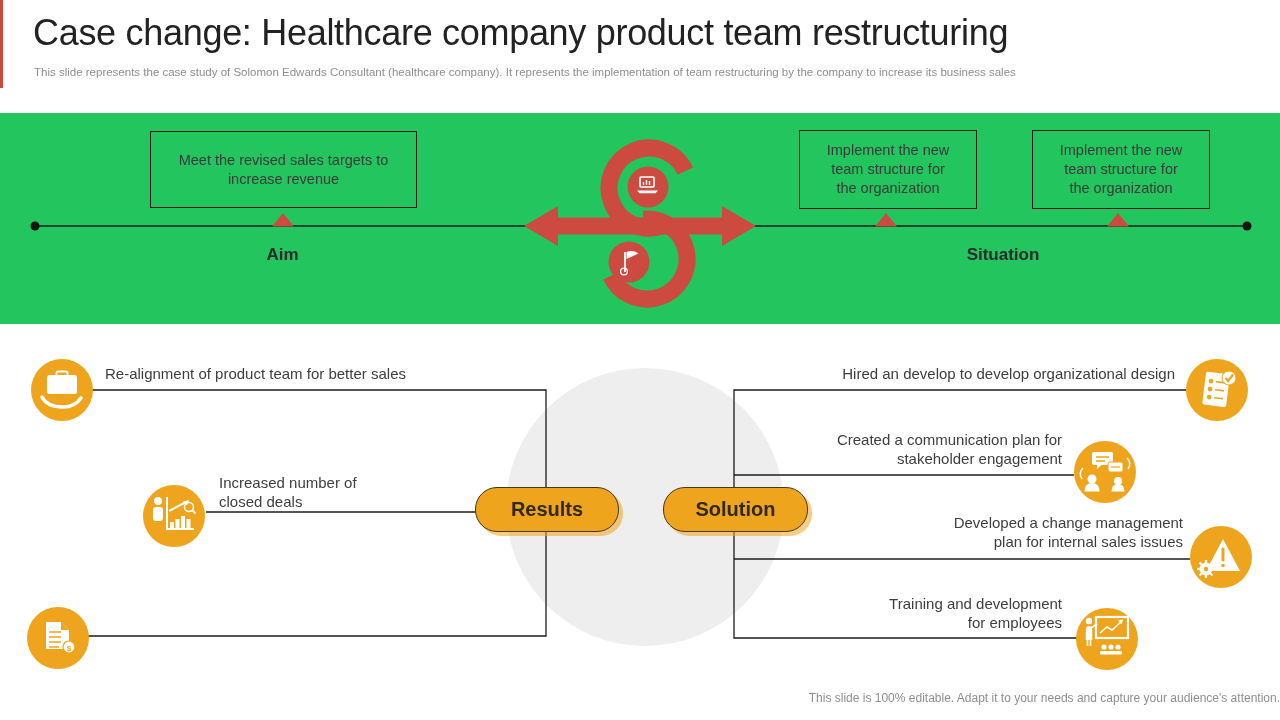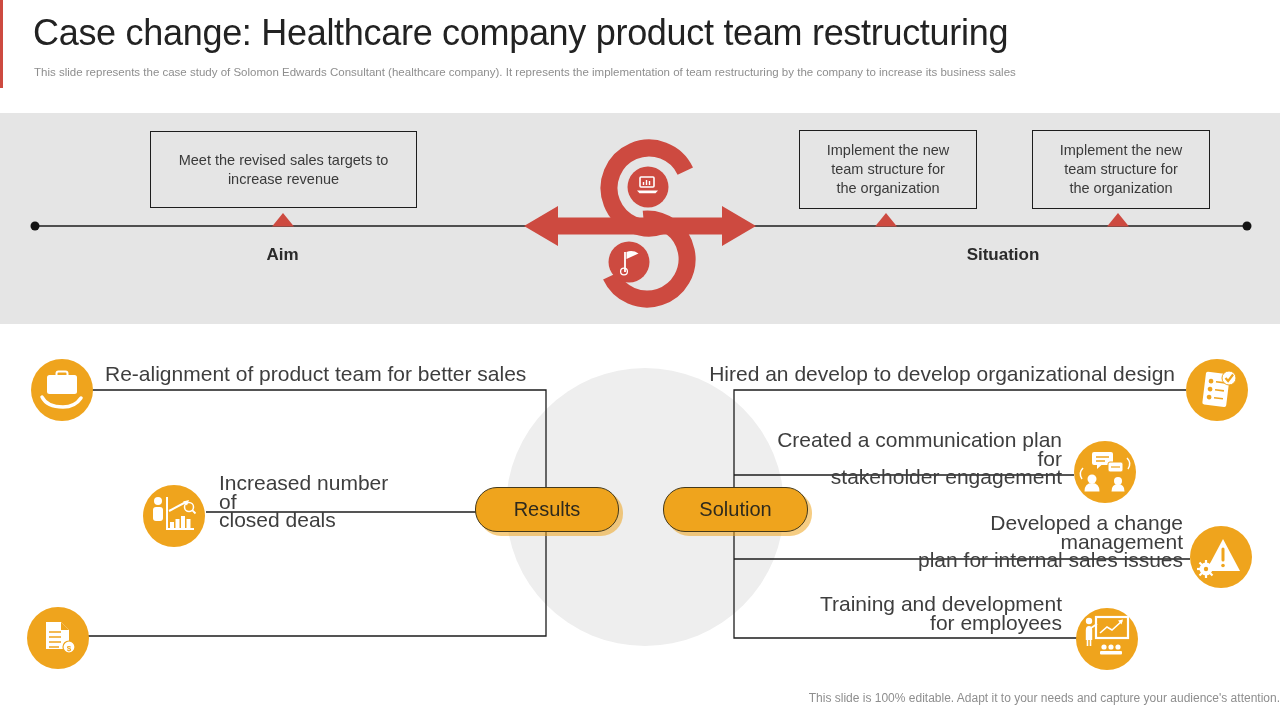--- a/index.html
+++ b/index.html
@@ -7,45 +7,45 @@
     position:relative; width:1280px; height:720px; overflow:hidden;
     background:#ffffff; font-family:"Liberation Sans", sans-serif;
   }
   
   .accent-bar { position:absolute; left:0; top:7; width:3px; height:88px; background:#cd4a40; }
   .title { position:absolute; left:33px; top:12px; width:1100px; font-size:36px; font-weight:400;
            color:#222222; letter-spacing:-0.3px; margin:0; }
   .subtitle { position:absolute; left:34px; top:66px; width:1180px; font-size:11.5px; color:#8e8e8e; margin:0; }
 
   
-  .band { position:absolute; left:0; top:113px; width:1280px; height:211px; background:#e5e5e5; }
+  .band { position:absolute; left:0; top:113px; width:1280px; height:211px; background:#22c55e; }
   .band-svg { position:absolute; left:0; top:0; }
   .tbox { position:absolute; border:1.2px solid #1d1d1d; display:flex; align-items:center; justify-content:center; }
   .tbox span { display:block; text-align:center; font-size:14.5px; line-height:19px; color:#3a3a3a; white-space:pre-line; }
   .tbox-aim { left:150px; top:18px; width:265px; height:75px; }
   .tbox-s1  { left:799px; top:17px; width:176px; height:77px; }
   .tbox-s2  { left:1032px; top:17px; width:176px; height:77px; }
   .axis-label { position:absolute; font-size:17px; font-weight:700; color:#2b2b2b; text-align:center; }
   .axis-label.aim { left:150px; top:132px; width:265px; }
   .axis-label.situation { left:870px; top:132px; width:266px; }
 
   
   .bottom-svg { position:absolute; left:0; top:330px; }
-  .note { position:absolute; font-size:21px; color:#3e3e3e; line-height:18.5px; white-space:pre-line; }
+  .note { position:absolute; font-size:15px; color:#3e3e3e; line-height:18.5px; white-space:pre-line; }
   #t-l1 { left:105px; top:365px; width:440px; }
   #t-l2 { left:219px; top:474px; width:190px; }
   #t-l3 { left:105px; top:595px; width:290px; }
   #t-r1 { right:105px; top:365px; width:470px; text-align:right; }
   #t-r2 { right:218px; top:431px; width:310px; text-align:right; }
   #t-r3 { right:97px;  top:514px; width:310px; text-align:right; }
   #t-r4 { right:218px; top:595px; width:270px; text-align:right; }
 
   .pill { position:absolute; top:487px; width:142px; height:43px; background:#efa41d;
           border:1.6px solid #44391b; border-radius:22px; display:flex; align-items:center; justify-content:center;
-          font-size:20px; font-weight:400; color:#2f2a1d; box-shadow:4px 4px 0 rgba(239,164,29,0.55); }
+          font-size:20px; font-weight:700; color:#2f2a1d; box-shadow:4px 4px 0 rgba(239,164,29,0.55); }
   .pill.results { left:475px; }
   .pill.solution { left:663px; width:143px; }
 
   .footer { position:absolute; left:0; top:691px; width:1280px; text-align:right; font-size:12px; color:#8e8e8e; }
 </style>
 </head>
 <body>
 
 <div class="slide">
 

